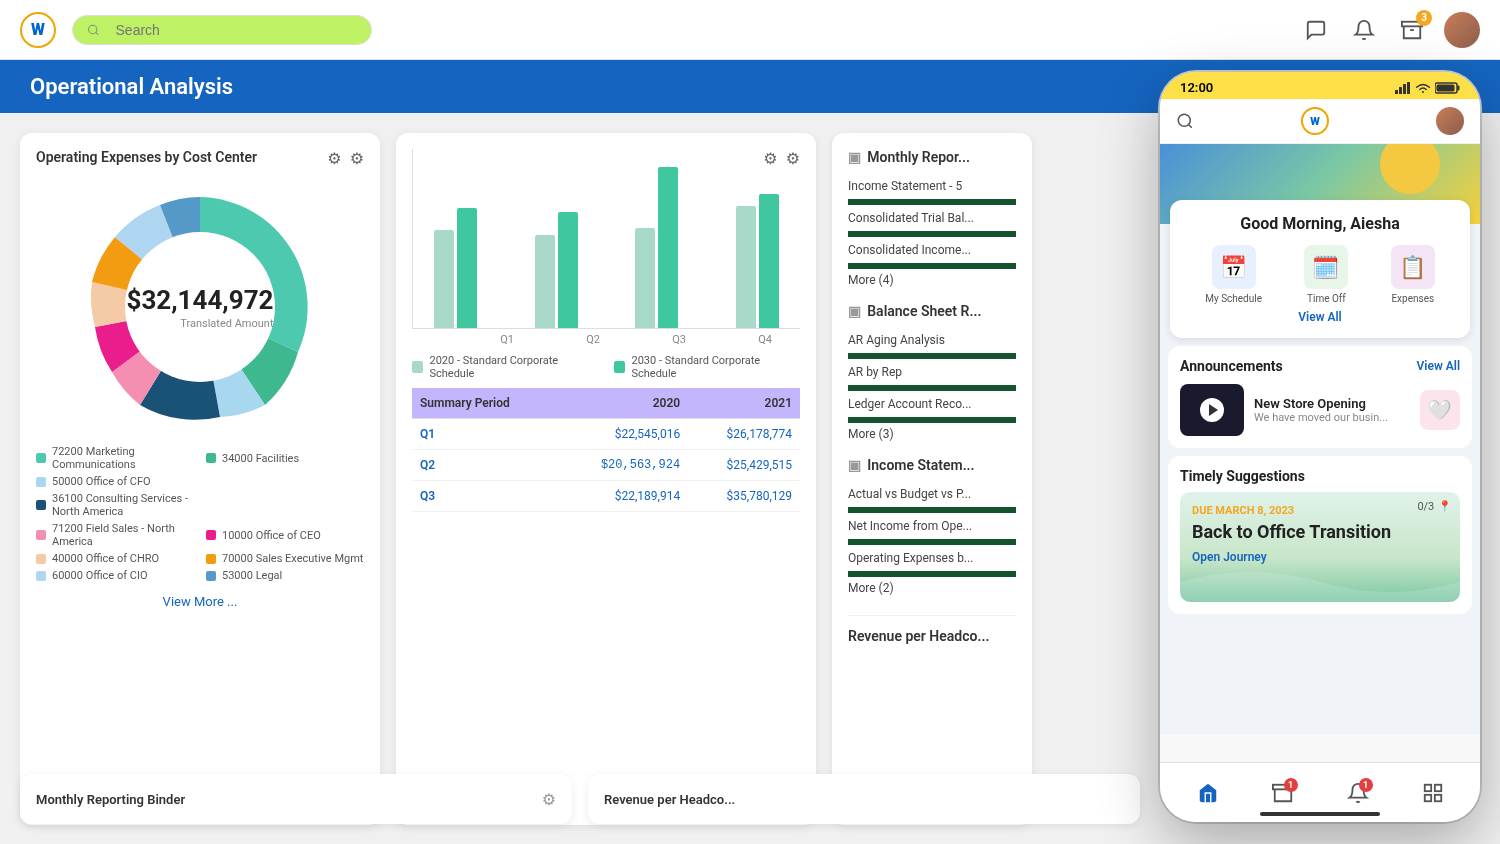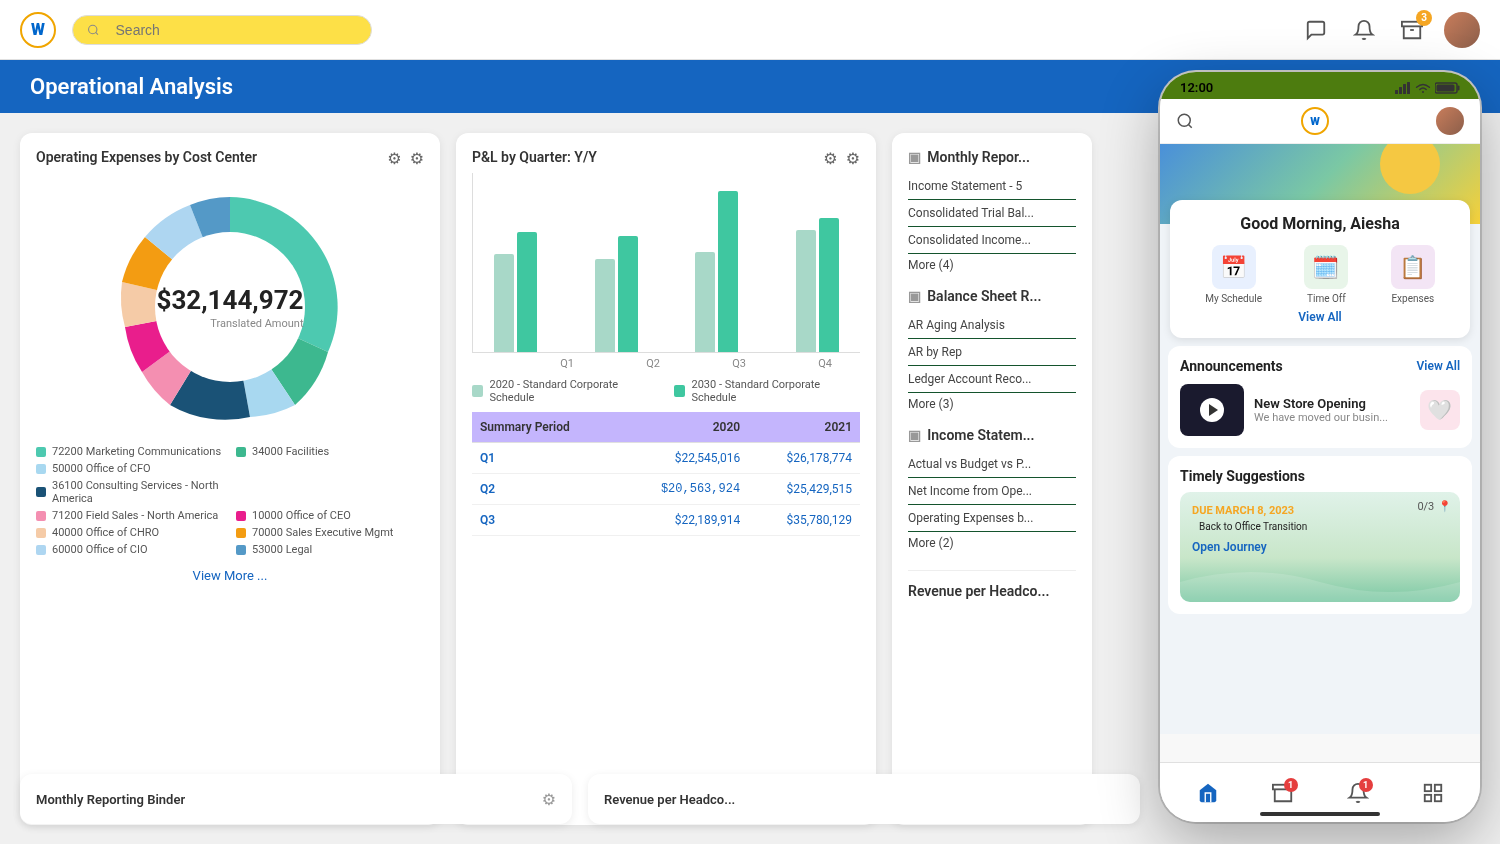--- a/index.html
+++ b/index.html
@@ -2,38 +2,38 @@
 <html><head>
   <meta charset="utf-8">
   <style>
     * { box-sizing: border-box; margin: 0; padding: 0; }
     body { font-family: -apple-system, BlinkMacSystemFont, 'Segoe UI', Roboto, sans-serif; background: #f0f0f0; width: 1500px; height: 844px; overflow: hidden; position: relative; }
 
     
     .top-nav { background: #fff; height: 60px; display: flex; align-items: center; padding: 0 20px; border-bottom: 1px solid #e0e0e0; position: relative; z-index: 10; }
     .nav-logo { width: 36px; height: 36px; border-radius: 50%; background: #fff; border: 2px solid #f0a500; display: flex; align-items: center; justify-content: center; margin-right: 16px; }
     .nav-logo span { color: #0066cc; font-weight: 900; font-size: 16px; }
-    .search-bar { display: flex; align-items: center; background: #fde047; border: 1px solid #ddd; border-radius: 20px; padding: 6px 14px; width: 300px; gap: 16px; }
+    .search-bar { display: flex; align-items: center; background: #bef264; border: 1px solid #ddd; border-radius: 20px; padding: 6px 14px; width: 300px; gap: 16px; }
     .search-bar input { border: none; background: transparent; outline: none; font-size: 14px; color: #333; width: 100%; }
     .nav-right { margin-left: auto; display: flex; align-items: center; gap: 16px; }
     .nav-icon { width: 32px; height: 32px; display: flex; align-items: center; justify-content: center; cursor: pointer; position: relative; }
     .badge { position: absolute; top: -4px; right: -4px; background: #f5a623; color: #fff; border-radius: 50%; width: 16px; height: 16px; font-size: 10px; display: flex; align-items: center; justify-content: center; font-weight: bold; }
     .avatar { width: 36px; height: 36px; border-radius: 50%; background: linear-gradient(135deg, #c97d5b, #8b5e4a); cursor: pointer; overflow: hidden; }
 
     
     .page-header { background: #1565c0; color: #fff; padding: 14px 30px; font-size: 22px; font-weight: 600; }
 
     
     .main-content { display: flex; gap: 0; padding: 20px 20px; height: calc(844px - 60px - 52px); overflow: hidden; }
 
     
     .card { background: #fff; border-radius: 12px; box-shadow: 0 2px 8px rgba(0,0,0,0.08); padding: 16px; position: relative; flex-shrink: 0; }
 
     
-    .card-opex { width: 420px; margin-right: 16px; }
+    .card-opex { width: 360px; margin-right: 16px; }
     .card-title { font-size: 14px; font-weight: 600; color: #333; margin-bottom: 12px; }
     .card-icons { position: absolute; top: 16px; right: 16px; display: flex; gap: 8px; }
     .card-icon-btn { color: #666; cursor: pointer; font-size: 16px; }
 
     
     .donut-container { display: flex; align-items: center; justify-content: center; height: 260px; position: relative; }
     .donut-center { position: absolute; text-align: right; }
     .donut-amount { font-size: 26px; font-weight: 700; color: #222; }
     .donut-label { font-size: 11px; color: #888; margin-top: 2px; }
 
@@ -51,26 +51,26 @@
     .summary-table { width: 100%; border-collapse: collapse; font-size: 12px; }
     .summary-table th { background: #c4b5fd; padding: 8px; text-align: left; font-weight: 600; color: #333; border-bottom: 1px solid #e0e0e0; }
     .summary-table td { padding: 8px; border-bottom: 1px solid #f0f0f0; }
     .summary-table td:first-child { color: #1565c0; font-weight: 600; cursor: pointer; }
     .summary-table td:not(:first-child) { color: #1565c0; text-align: right; }
 
     
     .card-reports { width: 200px; margin-right: 0; }
     .report-section { margin-bottom: 12px; }
     .report-section-title { font-size: 14px; font-weight: 600; color: #333; margin-bottom: 8px; display: flex; align-items: center; gap: 6px; }
-    .report-item { padding: 6px 0; font-size: 12px; color: #444; border-bottom: 1px solid #14532d; cursor: pointer; }
+    .report-item { padding: 6px 0; font-size: 12px; color: #444; border-bottom: 6px solid #14532d; cursor: pointer; }
     .more-link { font-size: 12px; color: #444; cursor: pointer; padding: 4px 0; }
 
     
     .mobile-device { position: absolute; right: 20px; top: 72px; width: 320px; height: 750px; background: #f8f8f8; border-radius: 36px; box-shadow: 0 20px 60px rgba(0,0,0,0.3), 0 0 0 2px #ccc; overflow: hidden; z-index: 20; }
-    .mobile-status-bar { background: #4d7c0f; padding: 8px 20px 4px; display: flex; justify-content: space-between; align-items: center; font-size: 13px; font-weight: 600; }
+    .mobile-status-bar { background: #fde047; padding: 8px 20px 4px; display: flex; justify-content: space-between; align-items: center; font-size: 13px; font-weight: 600; }
     .status-icons { display: flex; align-items: center; gap: 4px; font-size: 11px; }
     .mobile-header { background: #fff; padding: 8px 16px 8px; display: flex; align-items: center; gap: 8px; border-bottom: 1px solid #eee; }
     .mobile-logo { width: 28px; height: 28px; border-radius: 50%; border: 2px solid #f0a500; display: flex; align-items: center; justify-content: center; margin: 0 auto; }
     .mobile-logo span { color: #0066cc; font-weight: 900; font-size: 12px; }
     .mobile-avatar { width: 28px; height: 28px; border-radius: 50%; background: linear-gradient(135deg, #c97d5b, #8b5e4a); }
     .mobile-content { height: calc(100% - 100px - 60px); overflow-y: auto; background: #f0f4f8; }
     .greeting { background: #fff; border-radius: 12px; padding: 12px 16px; margin: 0 8px; margin-top: -20px; position: relative; z-index: 2; }
     .greeting h3 { font-size: 16px; font-weight: 700; color: #222; text-align: center; margin-bottom: 12px; }
     .section-card { background: #fff; border-radius: 12px; margin: 8px 8px; padding: 12px; }
     .mobile-bottom-nav { position: absolute; bottom: 0; left: 0; right: 0; height: 60px; background: #fff; border-top: 1px solid #e0e0e0; display: flex; justify-content: space-around; align-items: center; padding: 0 10px; }
@@ -206,21 +206,20 @@
       </div>
       <div class="legend-item">
         <div class="legend-dot" style="background:#5499c7"></div>
         <span>53000 Legal</span>
       </div>
     </div>
     <div class="view-more">View More ...</div>
   </div>
 
   <div class="card card-pnl">
-    <div class="pnl-title">P&amp;L by Quarter: Y/Y</div>
     <div class="card-icons">
       <span class="card-icon-btn">⚙</span>
       <span class="card-icon-btn">⚙</span>
     </div>
 
     <div style="position:relative; margin-bottom: 4px;">
       <div style="display:flex; margin-bottom:4px;">
 
 
         <div style="display:flex; align-items:flex-end; gap:16px; flex:1; height:180px; border-bottom:1px solid #ddd; border-left:1px solid #ddd;">
@@ -418,21 +417,21 @@
     </div>
 
     <div class="section-card" style="margin:8px 8px 8px;">
       <div style="font-size:14px; font-weight:700; color:#222; margin-bottom:8px;">Timely Suggestions</div>
       <div style="background:linear-gradient(180deg, #e0f2e9 0%, #c8e6c9 60%, #7bc8a4 100%); border-radius:10px; padding:12px; position:relative; min-height:110px; overflow:hidden;">
         <div style="position:absolute; top:8px; right:8px; font-size:11px; color:#555; display:flex; align-items:center; gap:4px;">
           <span>0/3</span>
           <span>📍</span>
         </div>
         <div style="color:#f5a623; font-size:11px; font-weight:700; margin-bottom:4px;">DUE MARCH 8, 2023</div>
-        <div style="font-size:10px; font-weight:400; color:#222; margin-bottom:8px;margin-left:7px;">Back to Office Transition</div>
+        <div style="font-size:18px; font-weight:700; color:#222; margin-bottom:8px;">Back to Office Transition</div>
         <div style="color:#1565c0; font-size:12px; font-weight:600; cursor:pointer;">Open Journey</div>
 
         <svg style="position:absolute; bottom:0; left:0; right:0; width:100%;" height="40" viewBox="0 0 300 40" preserveAspectRatio="none">
           <path d="M0,20 Q75,0 150,20 Q225,40 300,20 L300,40 L0,40 Z" fill="rgba(255,255,255,0.15)"></path>
         </svg>
       </div>
     </div>
   </div>
 
   <div class="mobile-bottom-nav">

